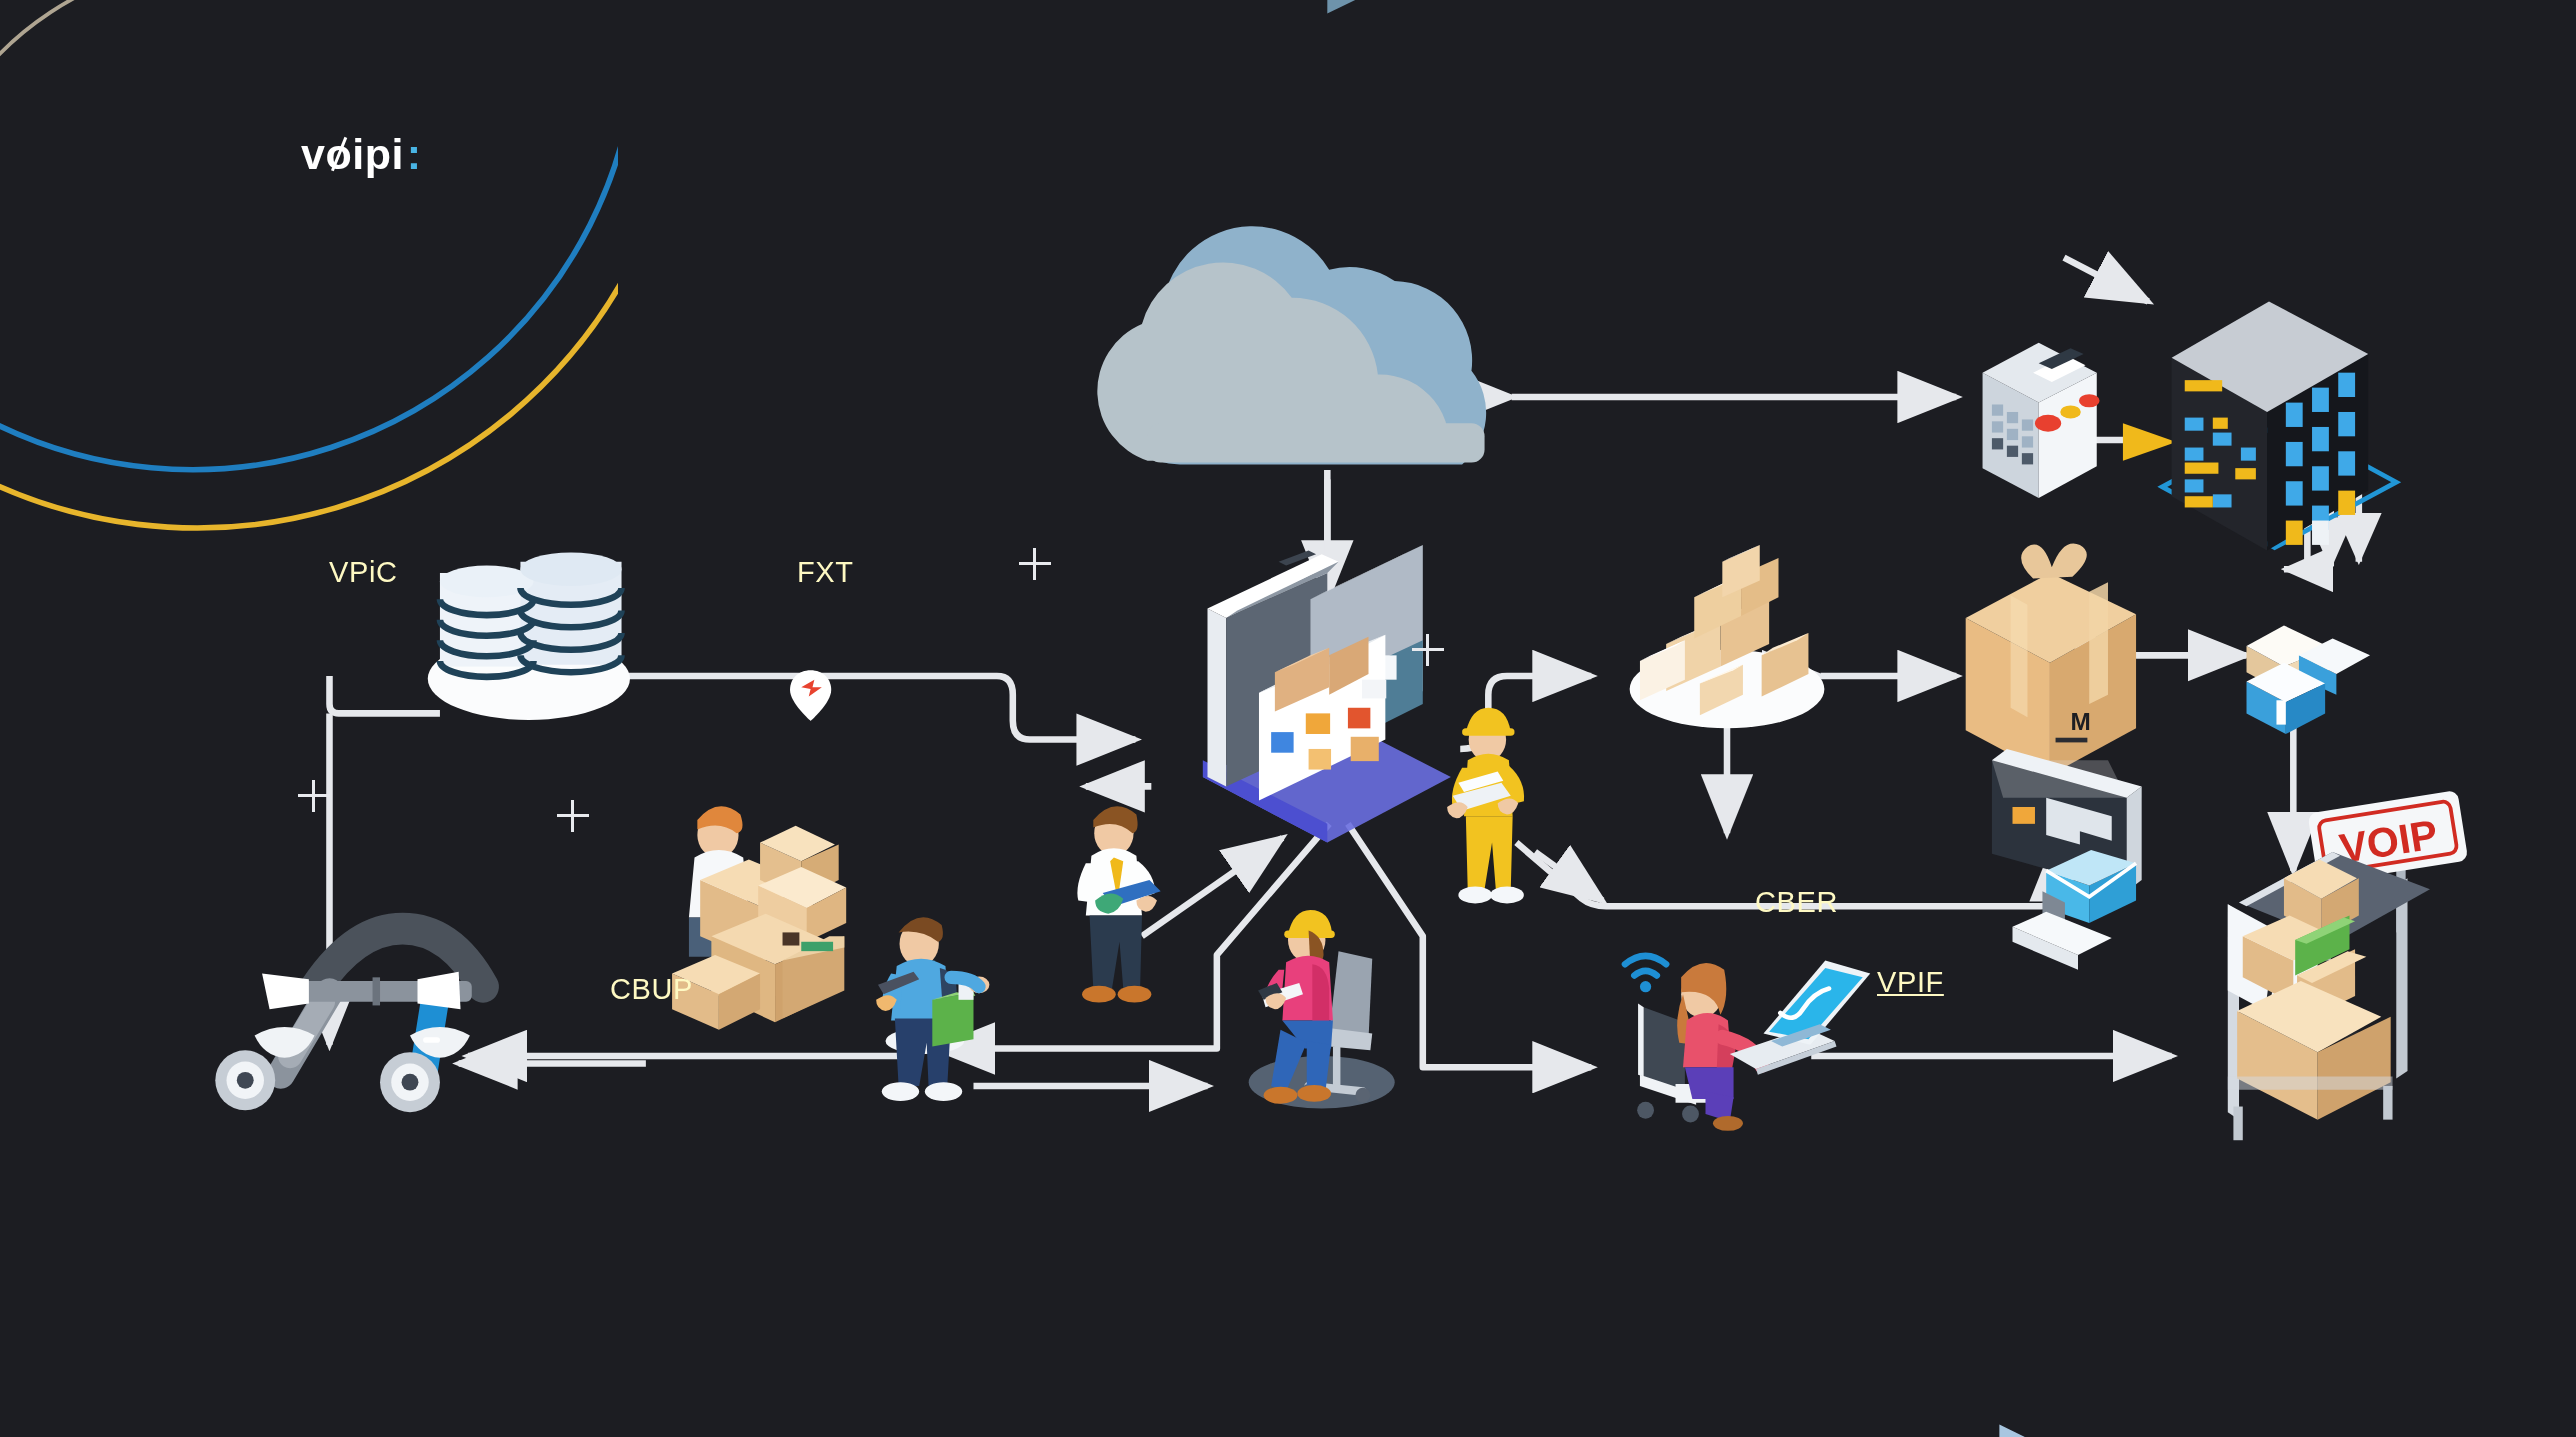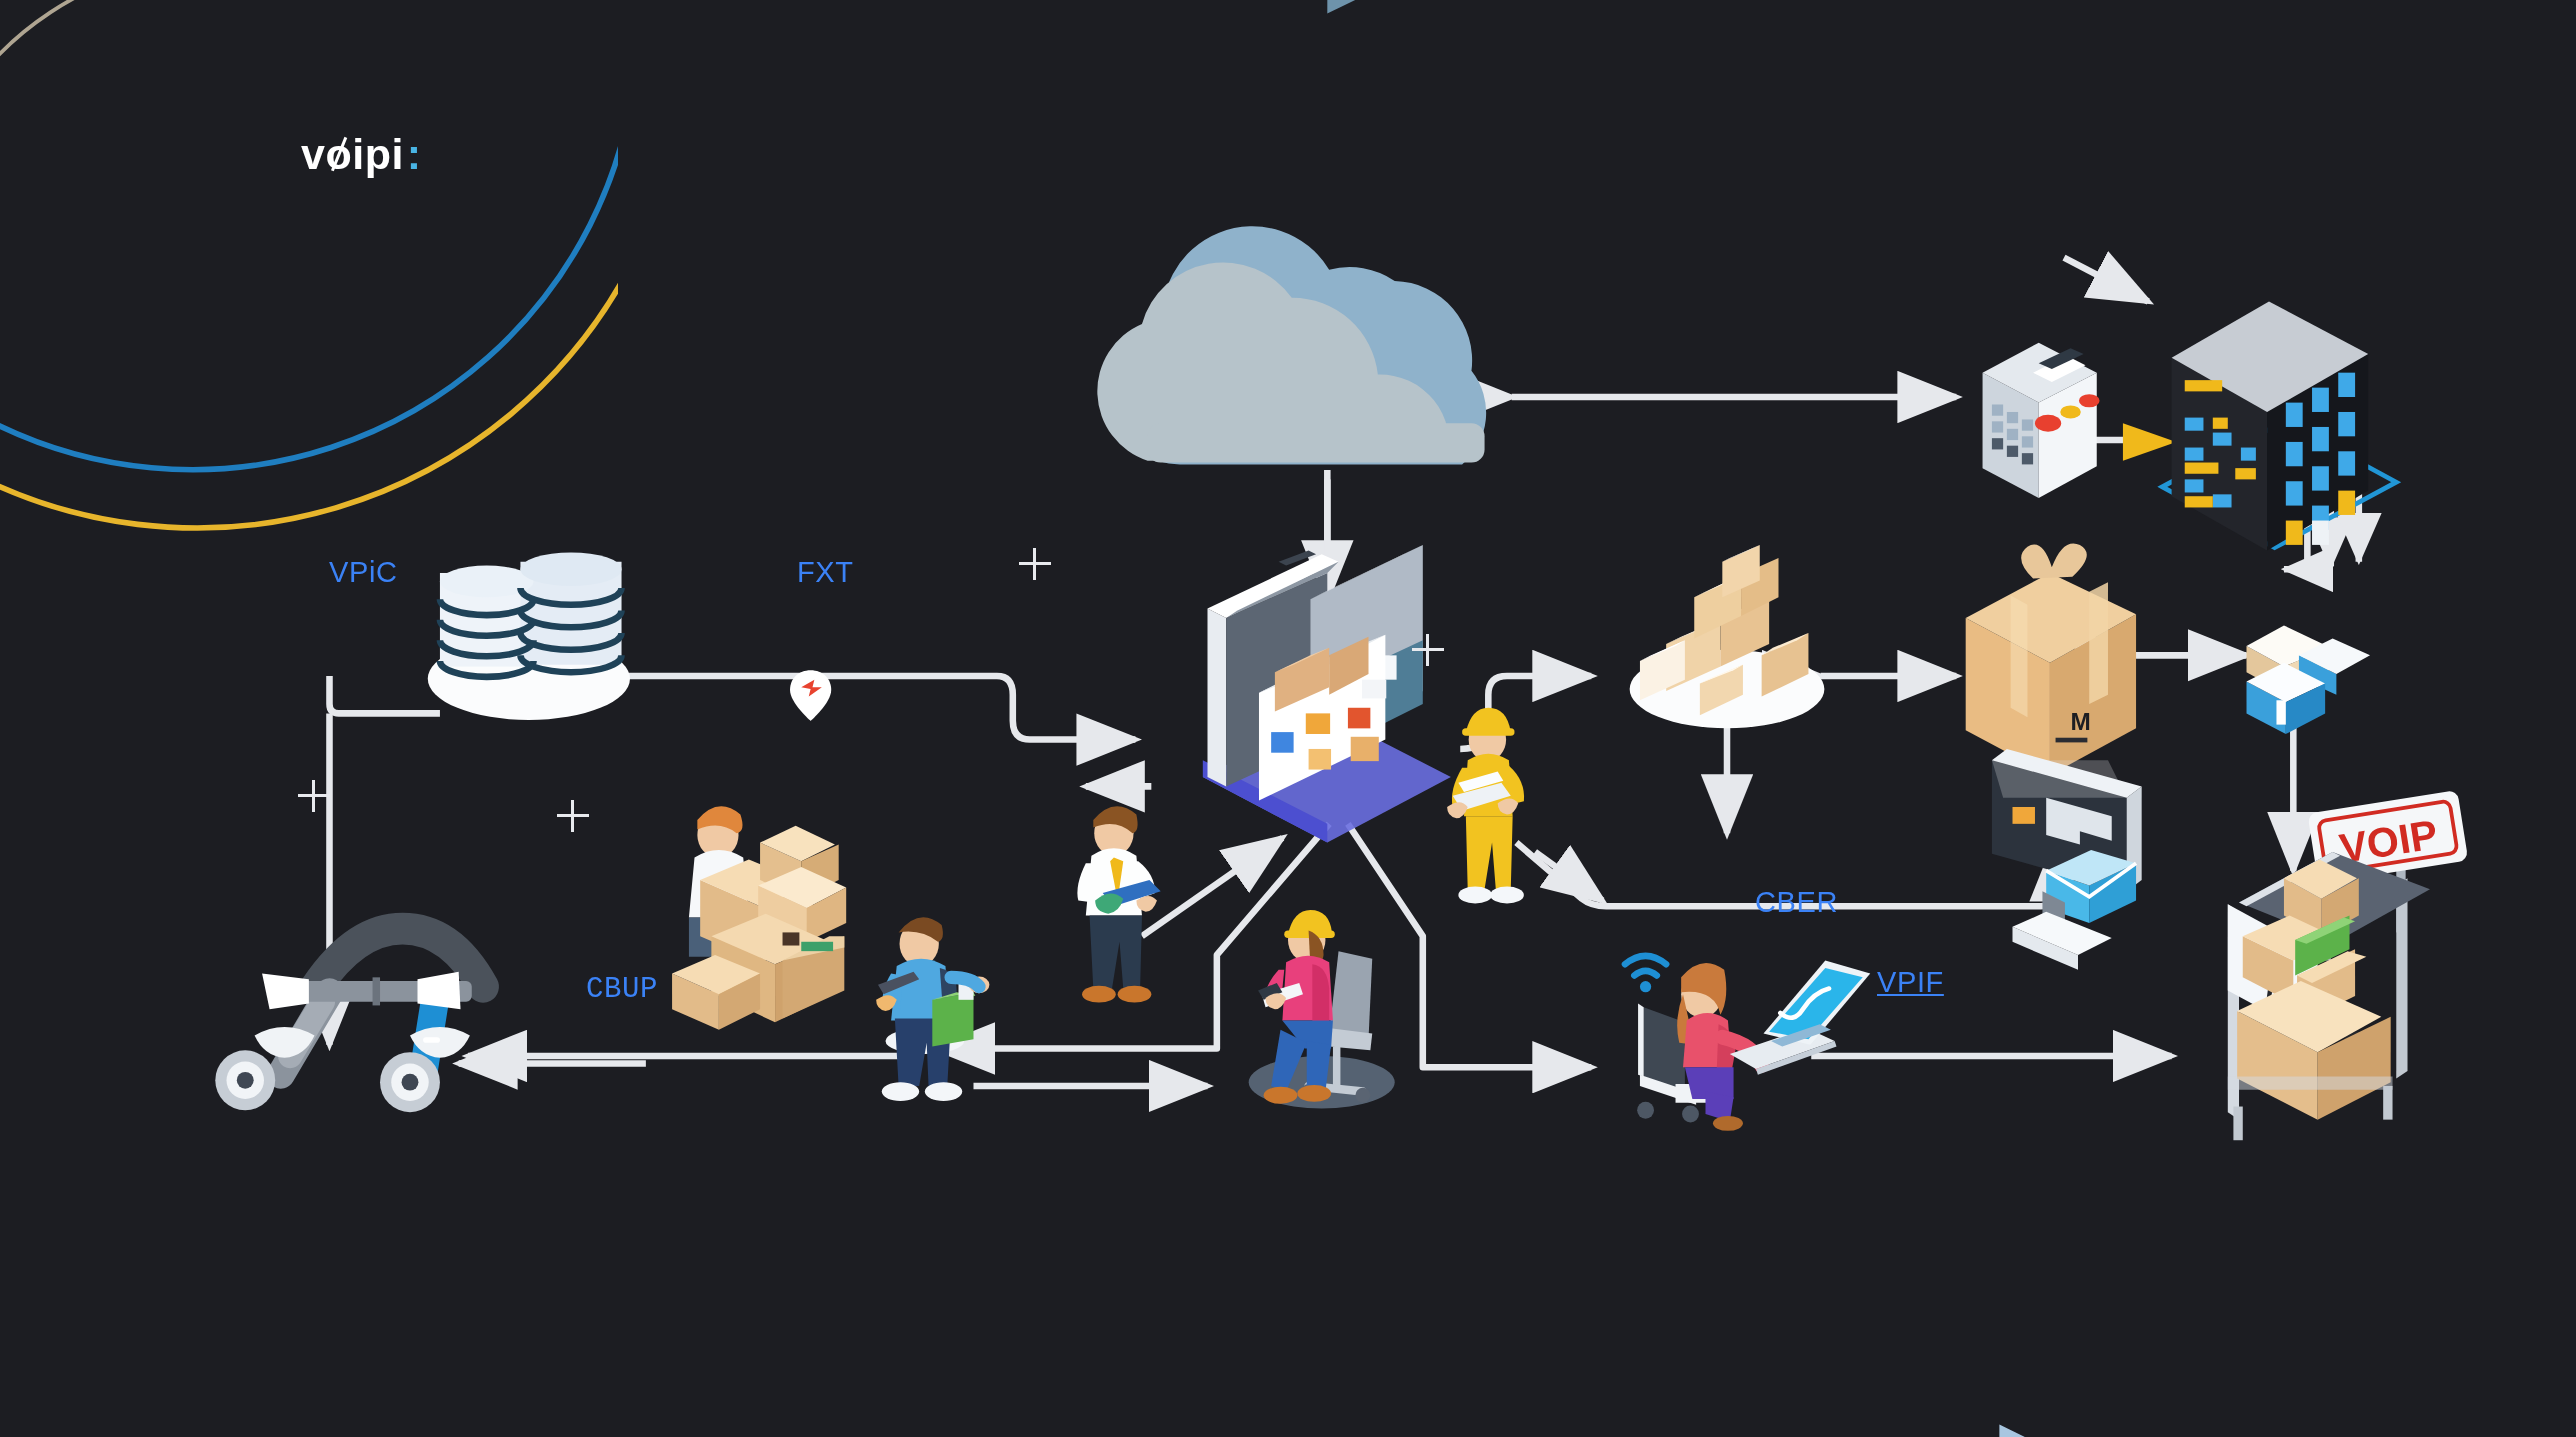--- a/index.html
+++ b/index.html
@@ -28,21 +28,21 @@
   }
   #logo .zero{position:relative;display:inline-block;}
   #logo .zero .slash{
     position:absolute;left:50%;top:8%;height:84%;width:2.8px;
     background:#ffffff;transform:translateX(-50%) rotate(22deg);
   }
   #logo .colon{color:#49b4e4;margin-left:2.8px;}
 
   
   .flabel{
-    color:#3b82f6;font-size:29px;font-weight:400;letter-spacing:0.6px;
+    color:#fef9c3;font-size:29px;font-weight:400;letter-spacing:0.6px;
     white-space:nowrap;
   }
 
   
   .plusmark{width:32px;height:32px;}
   .plusmark::before,.plusmark::after{
     content:"";position:absolute;background:#e8eaee;
   }
   .plusmark::before{left:0;top:14px;width:32px;height:2.8px;}
   .plusmark::after{left:14px;top:0;width:2.8px;height:32px;}
@@ -518,21 +518,21 @@
       <path d="M2390 1080 L2458 1048 L2544 1086 L2476 1124 Z" fill="#f8e2be"></path>
       <path d="M2476 1124 L2476 1196 L2554 1156 L2554 1086 Z" fill="#cfa26c"></path>
       <path d="M2380 1150 L2556 1150 L2556 1164 L2380 1164 Z" fill="#d4dae1" opacity=".5"></path>
       <rect x="2386" y="1182" width="10" height="36" fill="#c2c9d1"></rect>
       <rect x="2546" y="1160" width="10" height="36" fill="#c2c9d1"></rect>
     </g>
   </svg>
 
   <div class="flabel abs" style="left:329px;top:556px;">VPiC</div>
   <div class="flabel abs" style="left:797px;top:556px;">FXT</div>
-  <div class="flabel abs" style="left:586px;top:973px;font-family:Liberation Mono, monospace;">CBUP</div>
+  <div class="flabel abs" style="left:610px;top:973px;">CBUP</div>
   <div class="flabel abs" style="left:1755px;top:886px;text-align:center;">CBER</div>
   <div class="flabel abs" style="left:1877px;top:966px;text-decoration:underline;">VPIF</div>
 
   <div class="plusmark abs" style="left:1019px;top:548px;"></div>
   <div class="plusmark abs" style="left:1412px;top:634px;"></div>
   <div class="plusmark abs" style="left:298px;top:780px;"></div>
   <div class="plusmark abs" style="left:557px;top:800px;"></div>
 
 </div>
 

